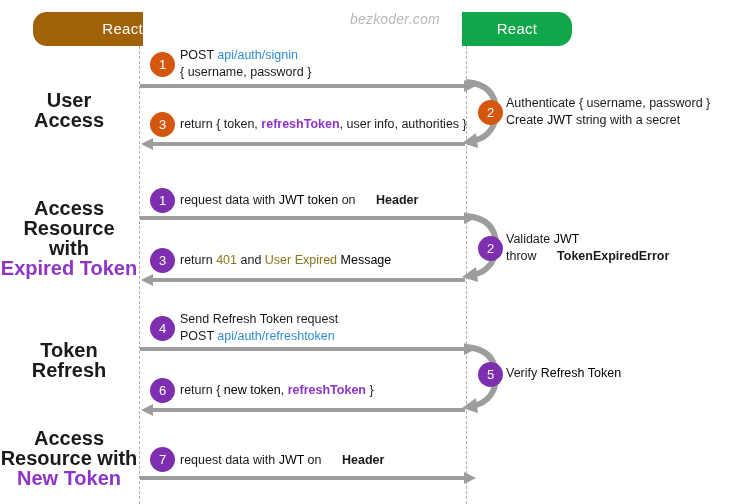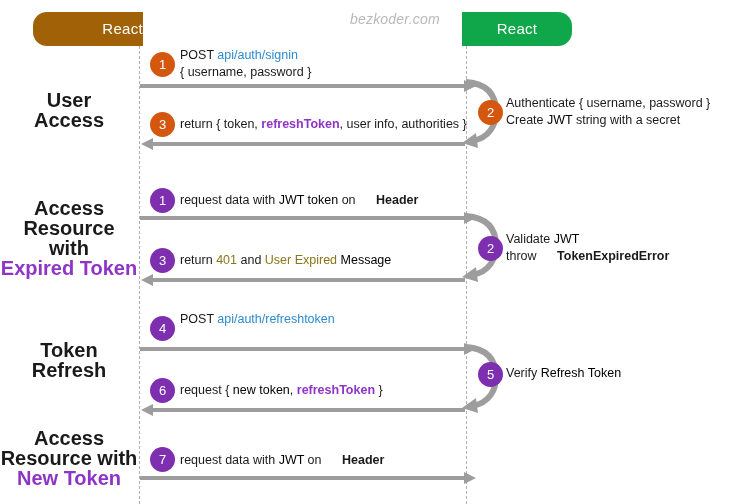--- a/index.html
+++ b/index.html
@@ -220,38 +220,39 @@
     </div>
 
   <div class="badge purple" style="left:150px; top:248px">3</div>
   <div class="msg" style="left:180px; top:252px">
       <div><span>return </span><span class="gold">401</span><span> and </span><span class="gold">User Expired</span><span> </span><span class="green">Message</span></div>
     </div>
   <div class="arrow left" style="left:152px; top:278px; width:313px"></div>
 
   <div class="badge purple" style="left:150px; top:316px">4</div>
   <div class="msg" style="left:180px; top:311px">
+      <div><span>Send Refresh Token request</span></div>
       <div><span>POST </span><span class="blue">api/auth/refreshtoken</span></div>
     </div>
   <div class="arrow right" style="left:140px; top:347px; width:325px"></div>
 
   <div class="selfloop" style="left:458px; top:341px">
     <svg width="46" height="72" viewBox="0 0 46 72">
       <path d="M8 6 C 34 8, 38 24, 38 36 C 38 48, 32 62, 14 65" fill="none" stroke="#9d9d9d" stroke-width="6" stroke-linecap="butt"></path>
       <polygon points="18,57 4,67 20,72" fill="#9d9d9d"></polygon>
     </svg>
   </div>
   <div class="badge purple" style="left:478px; top:362px">5</div>
   <div class="msg" style="left:506px; top:365px">
       <div><span>Verify </span><span class="green">Refresh Token</span></div>
     </div>
 
   <div class="badge purple" style="left:150px; top:378px">6</div>
   <div class="msg" style="left:180px; top:382px">
-      <div><span>request { </span><span class="green">new token</span><span>, </span><span class="purple">refreshToken</span><span> }</span></div>
+      <div><span>return { </span><span class="green">new token</span><span>, </span><span class="purple">refreshToken</span><span> }</span></div>
     </div>
   <div class="arrow left" style="left:152px; top:408px; width:313px"></div>
 
   <div class="badge purple" style="left:150px; top:447px">7</div>
   <div class="msg" style="left:180px; top:452px">
       <div><span>request data with </span><span class="green">JWT</span><span> on </span><span class="dark">Header</span></div>
     </div>
   <div class="arrow right" style="left:140px; top:476px; width:325px"></div>
 
 </div>

